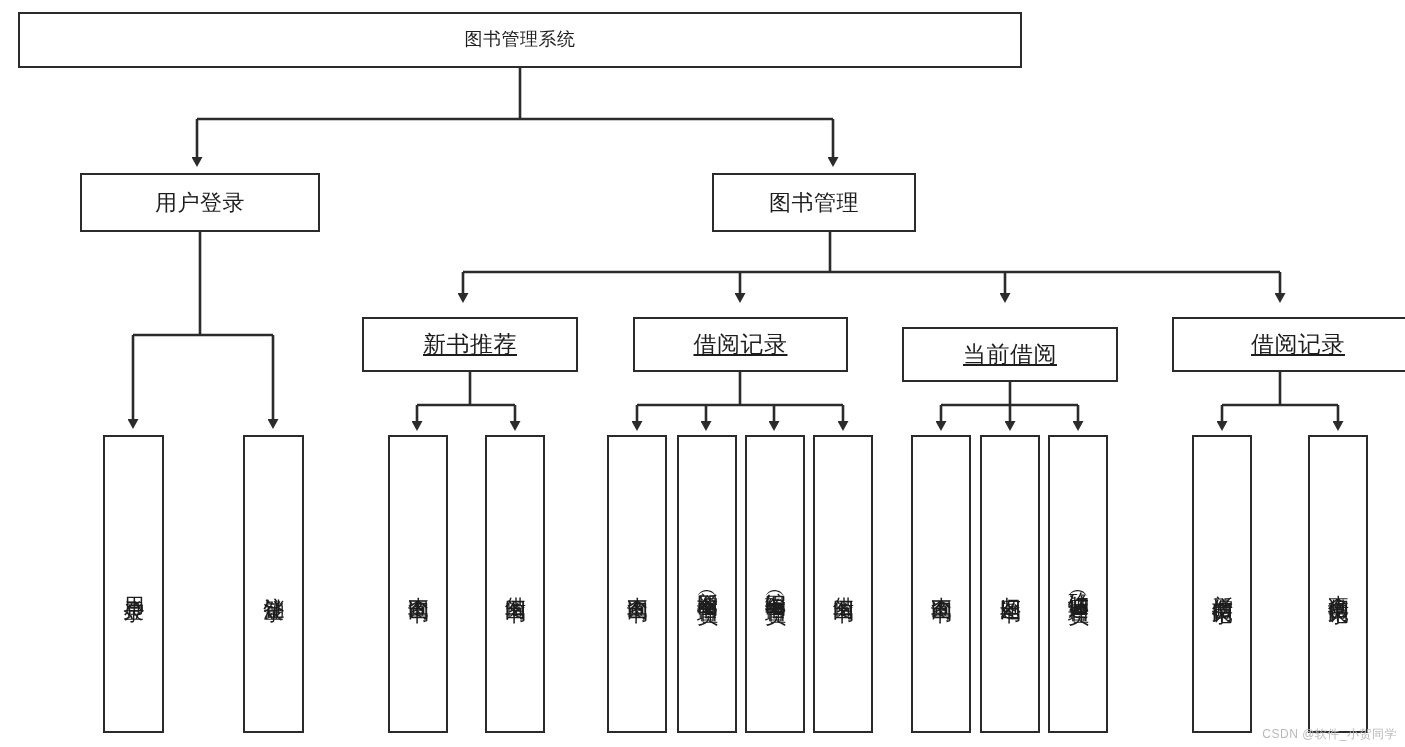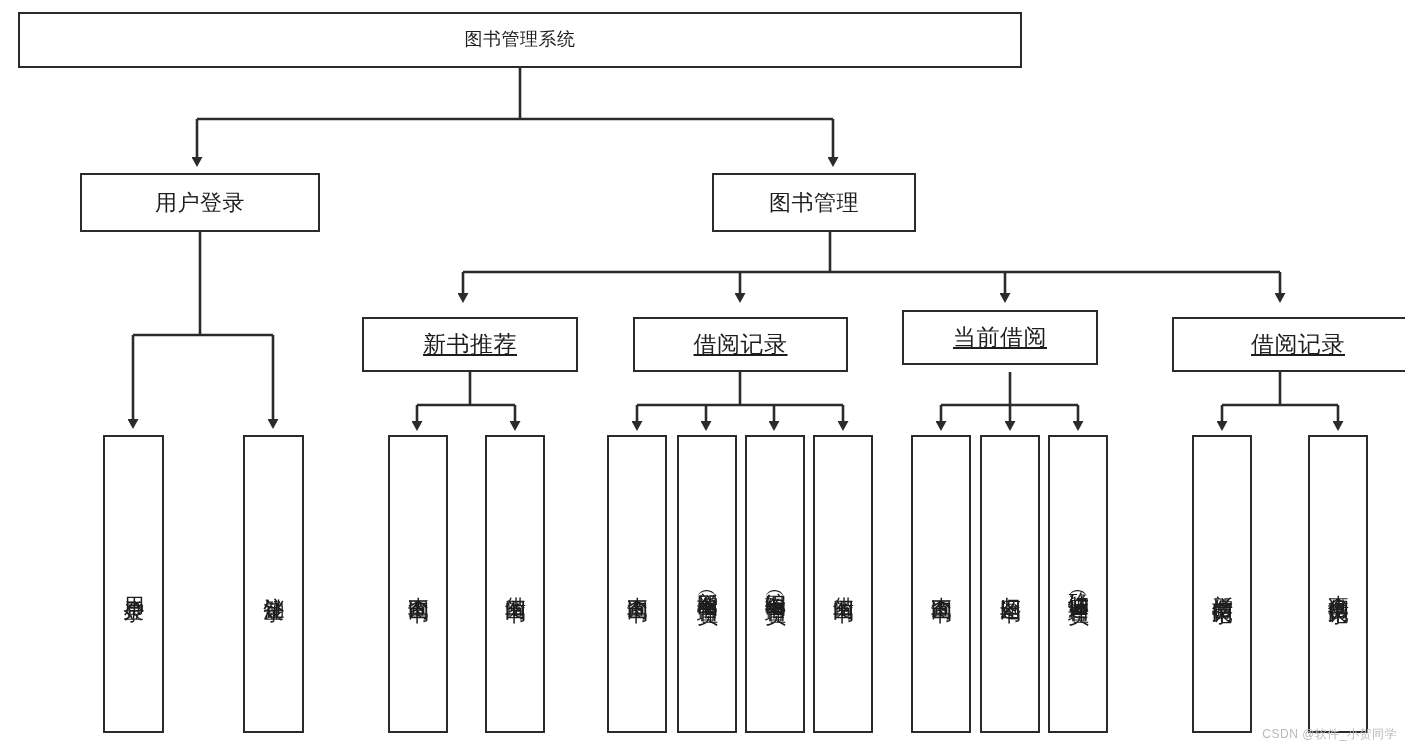--- a/index.html
+++ b/index.html
@@ -141,21 +141,21 @@
   <div class="node-box node-l1" style="left:712px; top:173px; width:204px; height:59px;">
     <span class="node-label">图书管理</span>
   </div>
 
   <div class="node-box node-l2" style="left:362px; top:317px; width:216px; height:55px;">
     <span class="node-label">新书推荐</span>
   </div>
   <div class="node-box node-l2" style="left:633px; top:317px; width:215px; height:55px;">
     <span class="node-label">借阅记录</span>
   </div>
-  <div class="node-box node-l2" style="left:902px; top:310px; width:196px; height:55px;">
+  <div class="node-box node-l2" style="left:902px; top:327px; width:216px; height:55px;">
     <span class="node-label">当前借阅</span>
   </div>
   <div class="node-box node-l2" style="left:1172px; top:317px; width:252px; height:55px;">
     <span class="node-label">借阅记录</span>
   </div>
 
   <div class="node-box node-leaf" style="left:103px; top:435px; width:61px; height:298px;">
     <span class="node-label">用户登录</span>
   </div>
   <div class="node-box node-leaf" style="left:243px; top:435px; width:61px; height:298px;">

